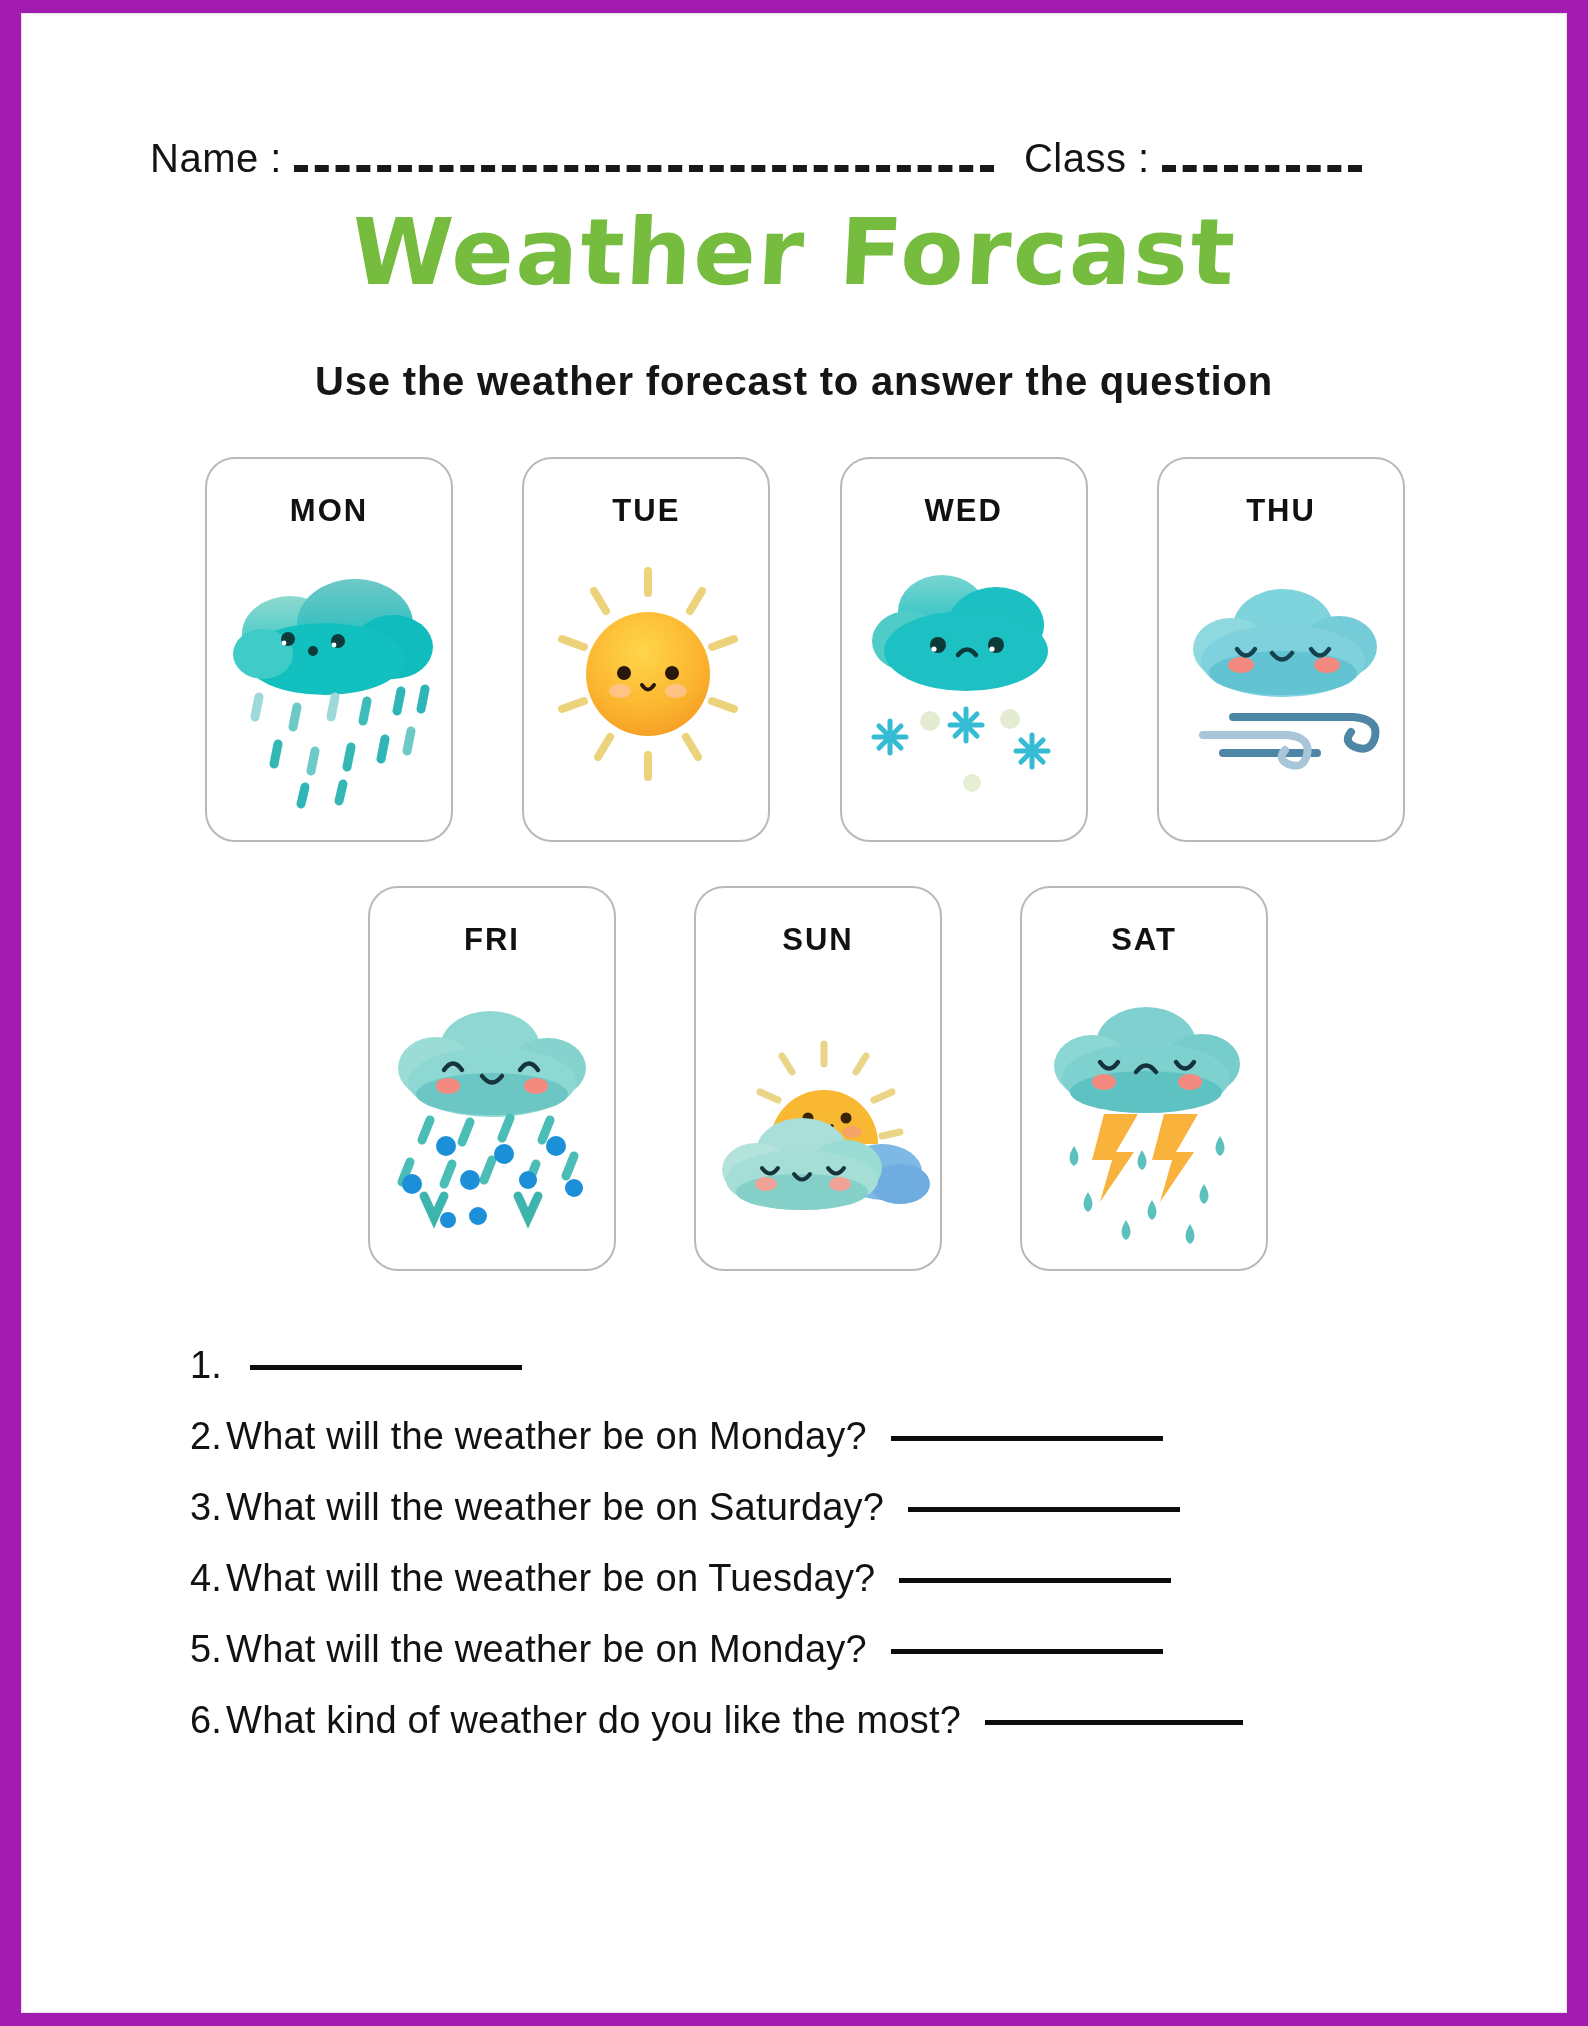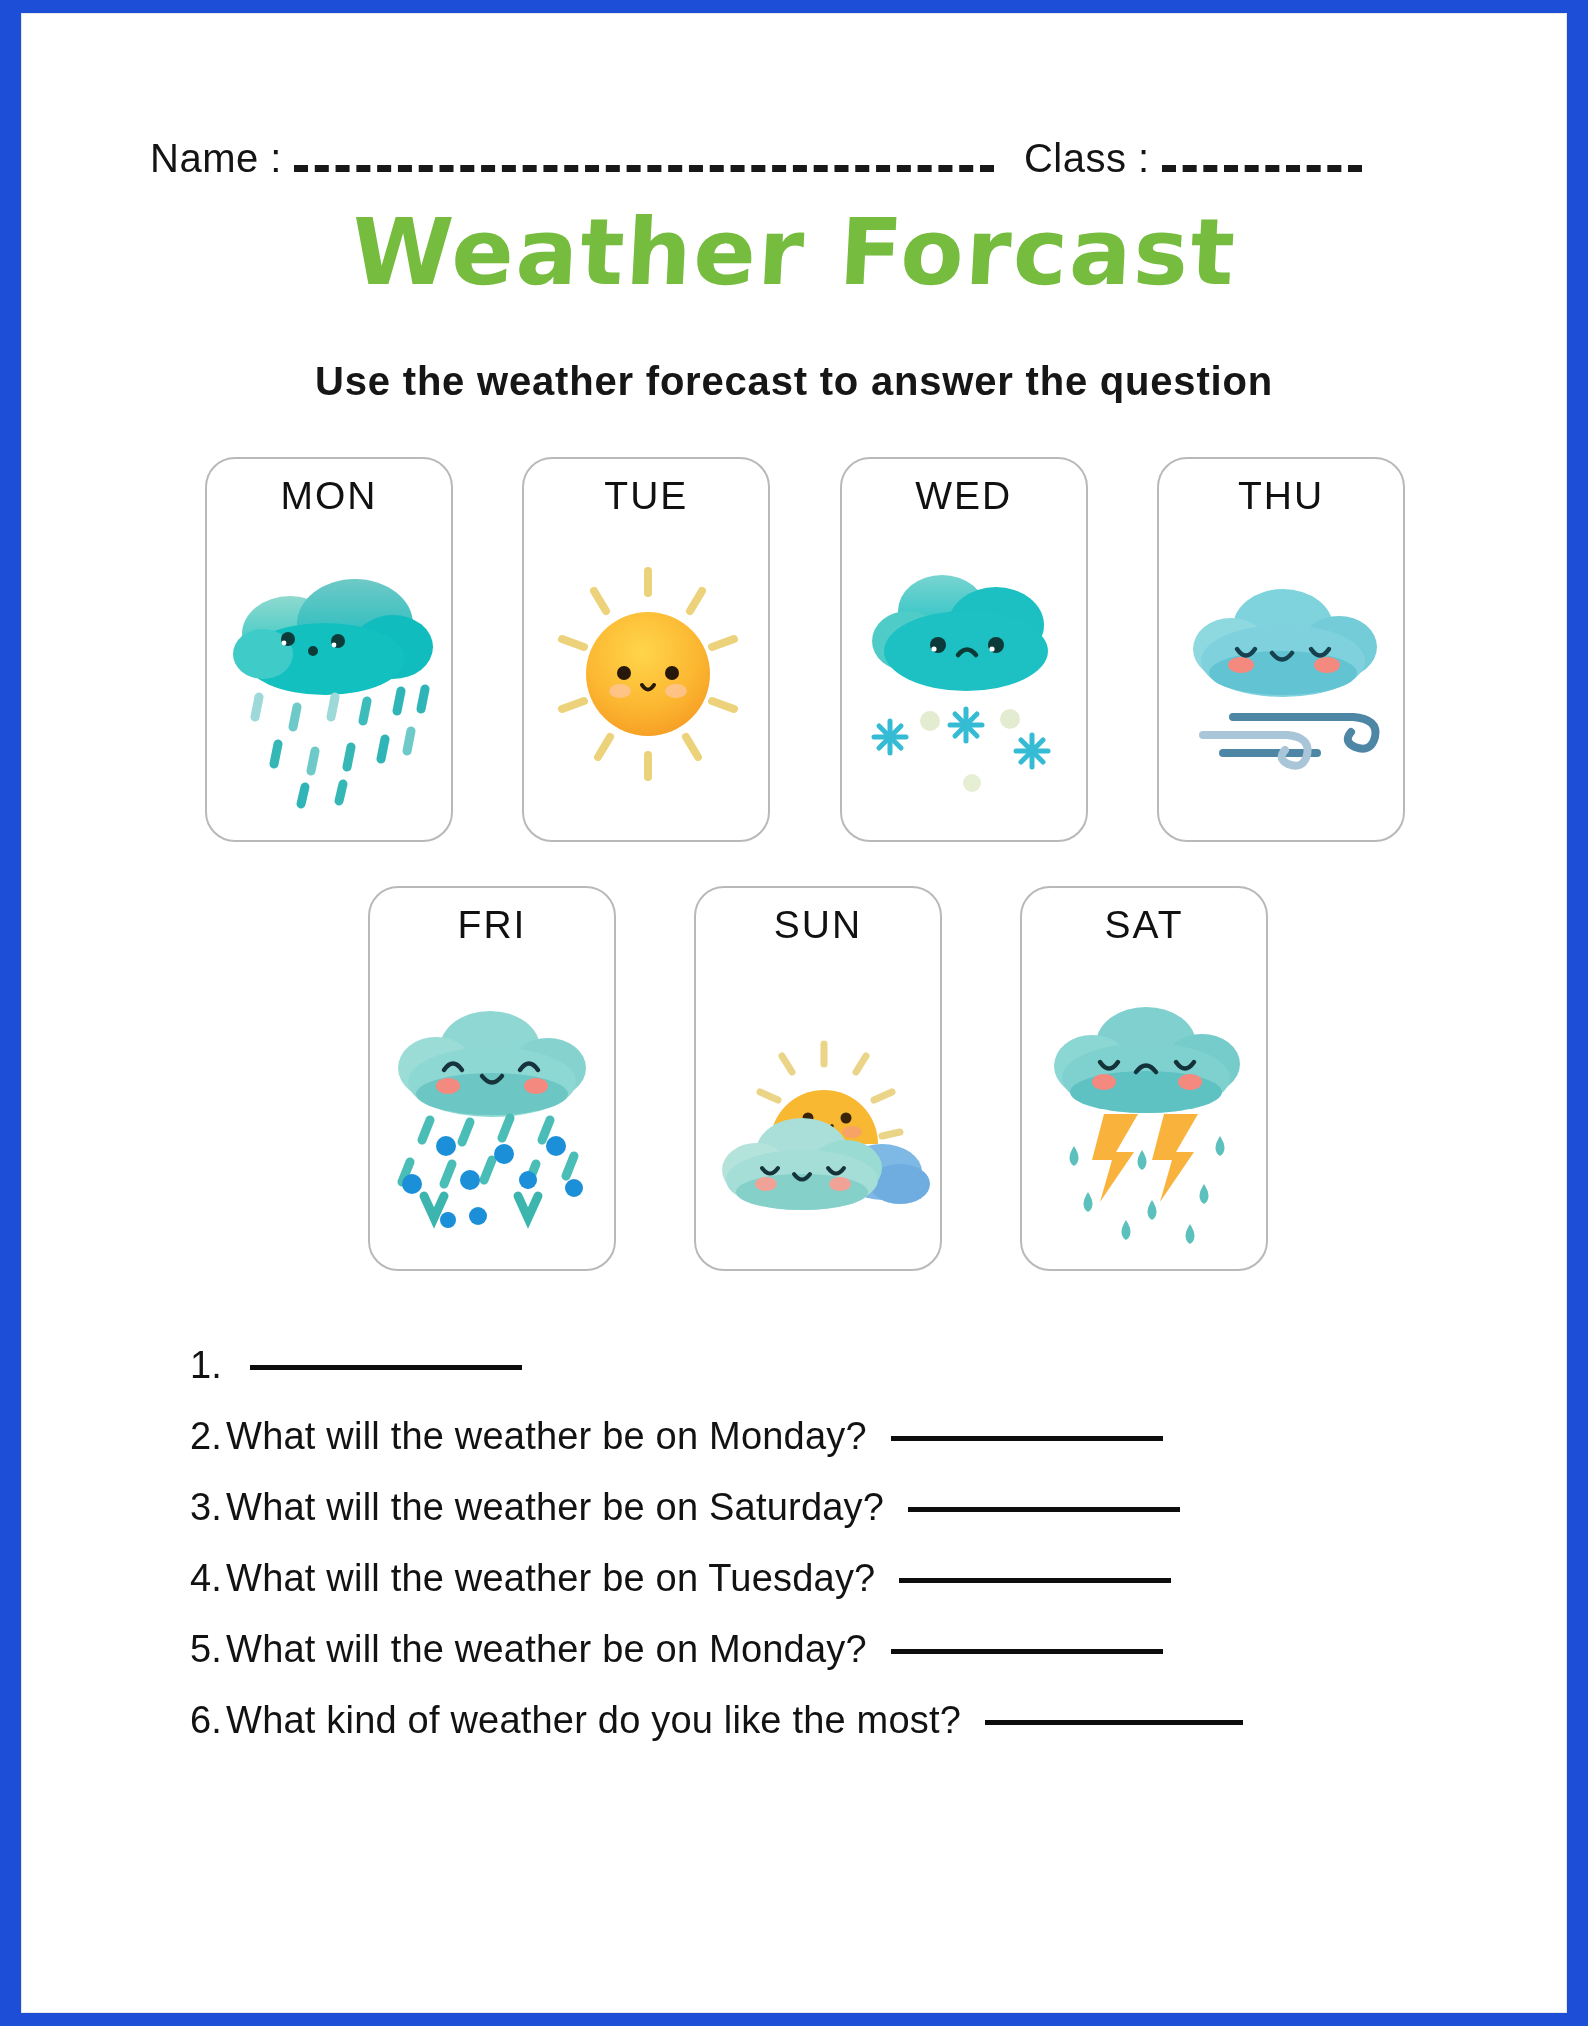--- a/index.html
+++ b/index.html
@@ -11,21 +11,21 @@
     width: 1588px;
     height: 2026px;
     font-family: "Liberation Sans", sans-serif;
     overflow: hidden;
   }
   .page-frame {
     position: absolute;
     left: 0; top: 0;
     width: 1588px;
     height: 2026px;
-    background: #1d4ed8;
+    background: #a21caf;
   }
   .sheet {
     position: absolute;
     left: 22px;
     top: 14px;
     width: 1544px;
     height: 1998px;
     background: #ffffff;
     box-shadow: 0 0 0 1px #e6e6e6;
     overflow: hidden;
@@ -109,27 +109,27 @@
     width: 248px;
     height: 385px;
     border: 2px solid #b9b9b9;
     border-radius: 30px;
     background: #ffffff;
     position: relative;
     box-sizing: border-box;
   }
   .card-label {
     position: absolute;
-    top: 15px;
+    top: 34px;
     left: 0;
     width: 100%;
     text-align: center;
     font-family: "Liberation Sans", sans-serif;
-    font-size: 39px;
-    font-weight: 400;
+    font-size: 31px;
+    font-weight: 700;
     letter-spacing: 2px;
     color: #111111;
   }
   .icon-area {
     position: absolute;
     top: 80px;
     left: 8px;
     width: 232px;
     height: 290px;
   }

